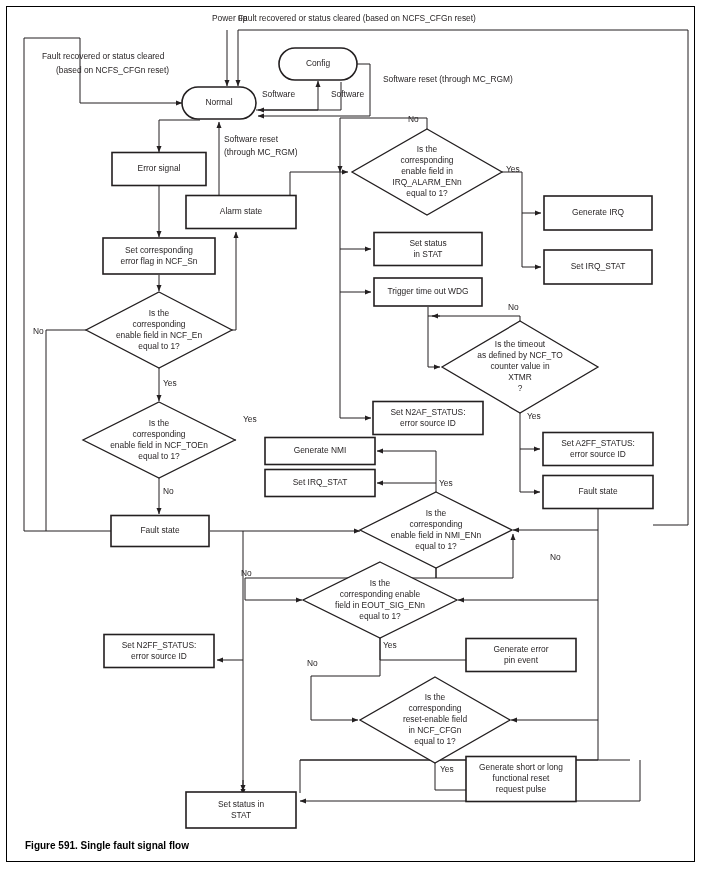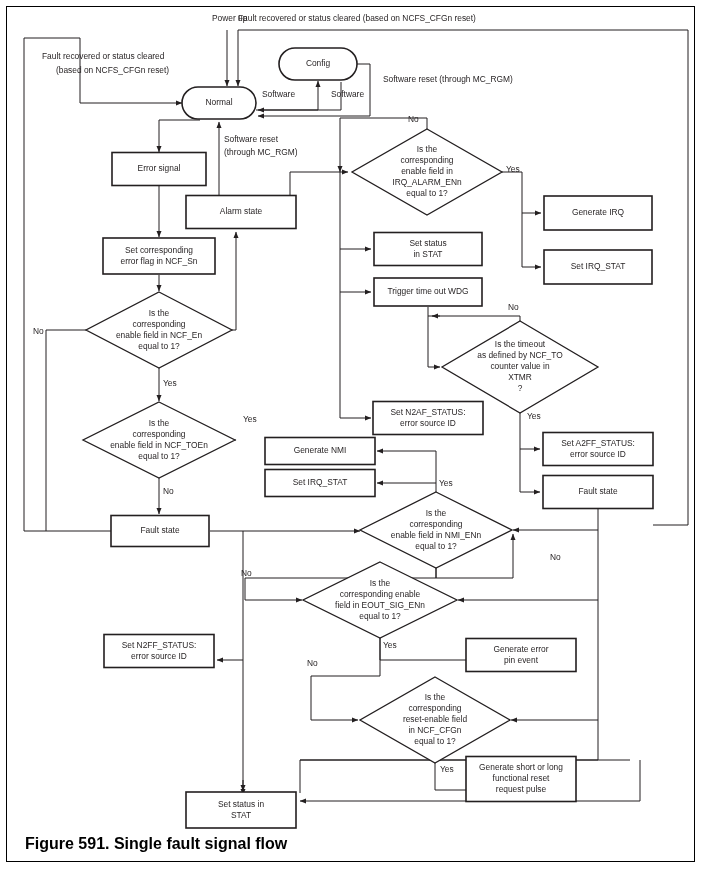--- a/index.html
+++ b/index.html
@@ -2,21 +2,21 @@
 <html><head>
 <meta charset="utf-8">
 <style>
   html,body{margin:0;padding:0;background:#ffffff;}
   body{font-family:"Liberation Sans",sans-serif;}
   #page{position:relative;width:703px;height:870px;background:#fff;overflow:hidden;}
   #frame{position:absolute;left:6px;top:6px;width:689px;height:856px;border:1px solid #000;box-sizing:border-box;}
   svg{position:absolute;left:0;top:0;width:703px;height:870px;}
   .nodetext{font-family:"Liberation Sans",sans-serif;font-size:8.4px;fill:#231f20;text-anchor:middle;dominant-baseline:middle;}
   .edgelabel{font-family:"Liberation Sans",sans-serif;font-size:8.4px;fill:#231f20;}
-  .caption{font-family:"Liberation Sans",sans-serif;font-size:16px;font-weight:bold;fill:#000;}
+  .caption{font-family:"Liberation Sans",sans-serif;font-size:10px;font-weight:bold;fill:#000;}
   .ln{stroke:#231f20;stroke-width:1;fill:none;}
   .shape{stroke:#231f20;stroke-width:1.3;fill:#ffffff;}
   .shape-th{stroke:#231f20;stroke-width:1.6;fill:#ffffff;}
 </style>
 </head>
 <body>
 
 <div id="page">
   <div id="frame"></div>
 

